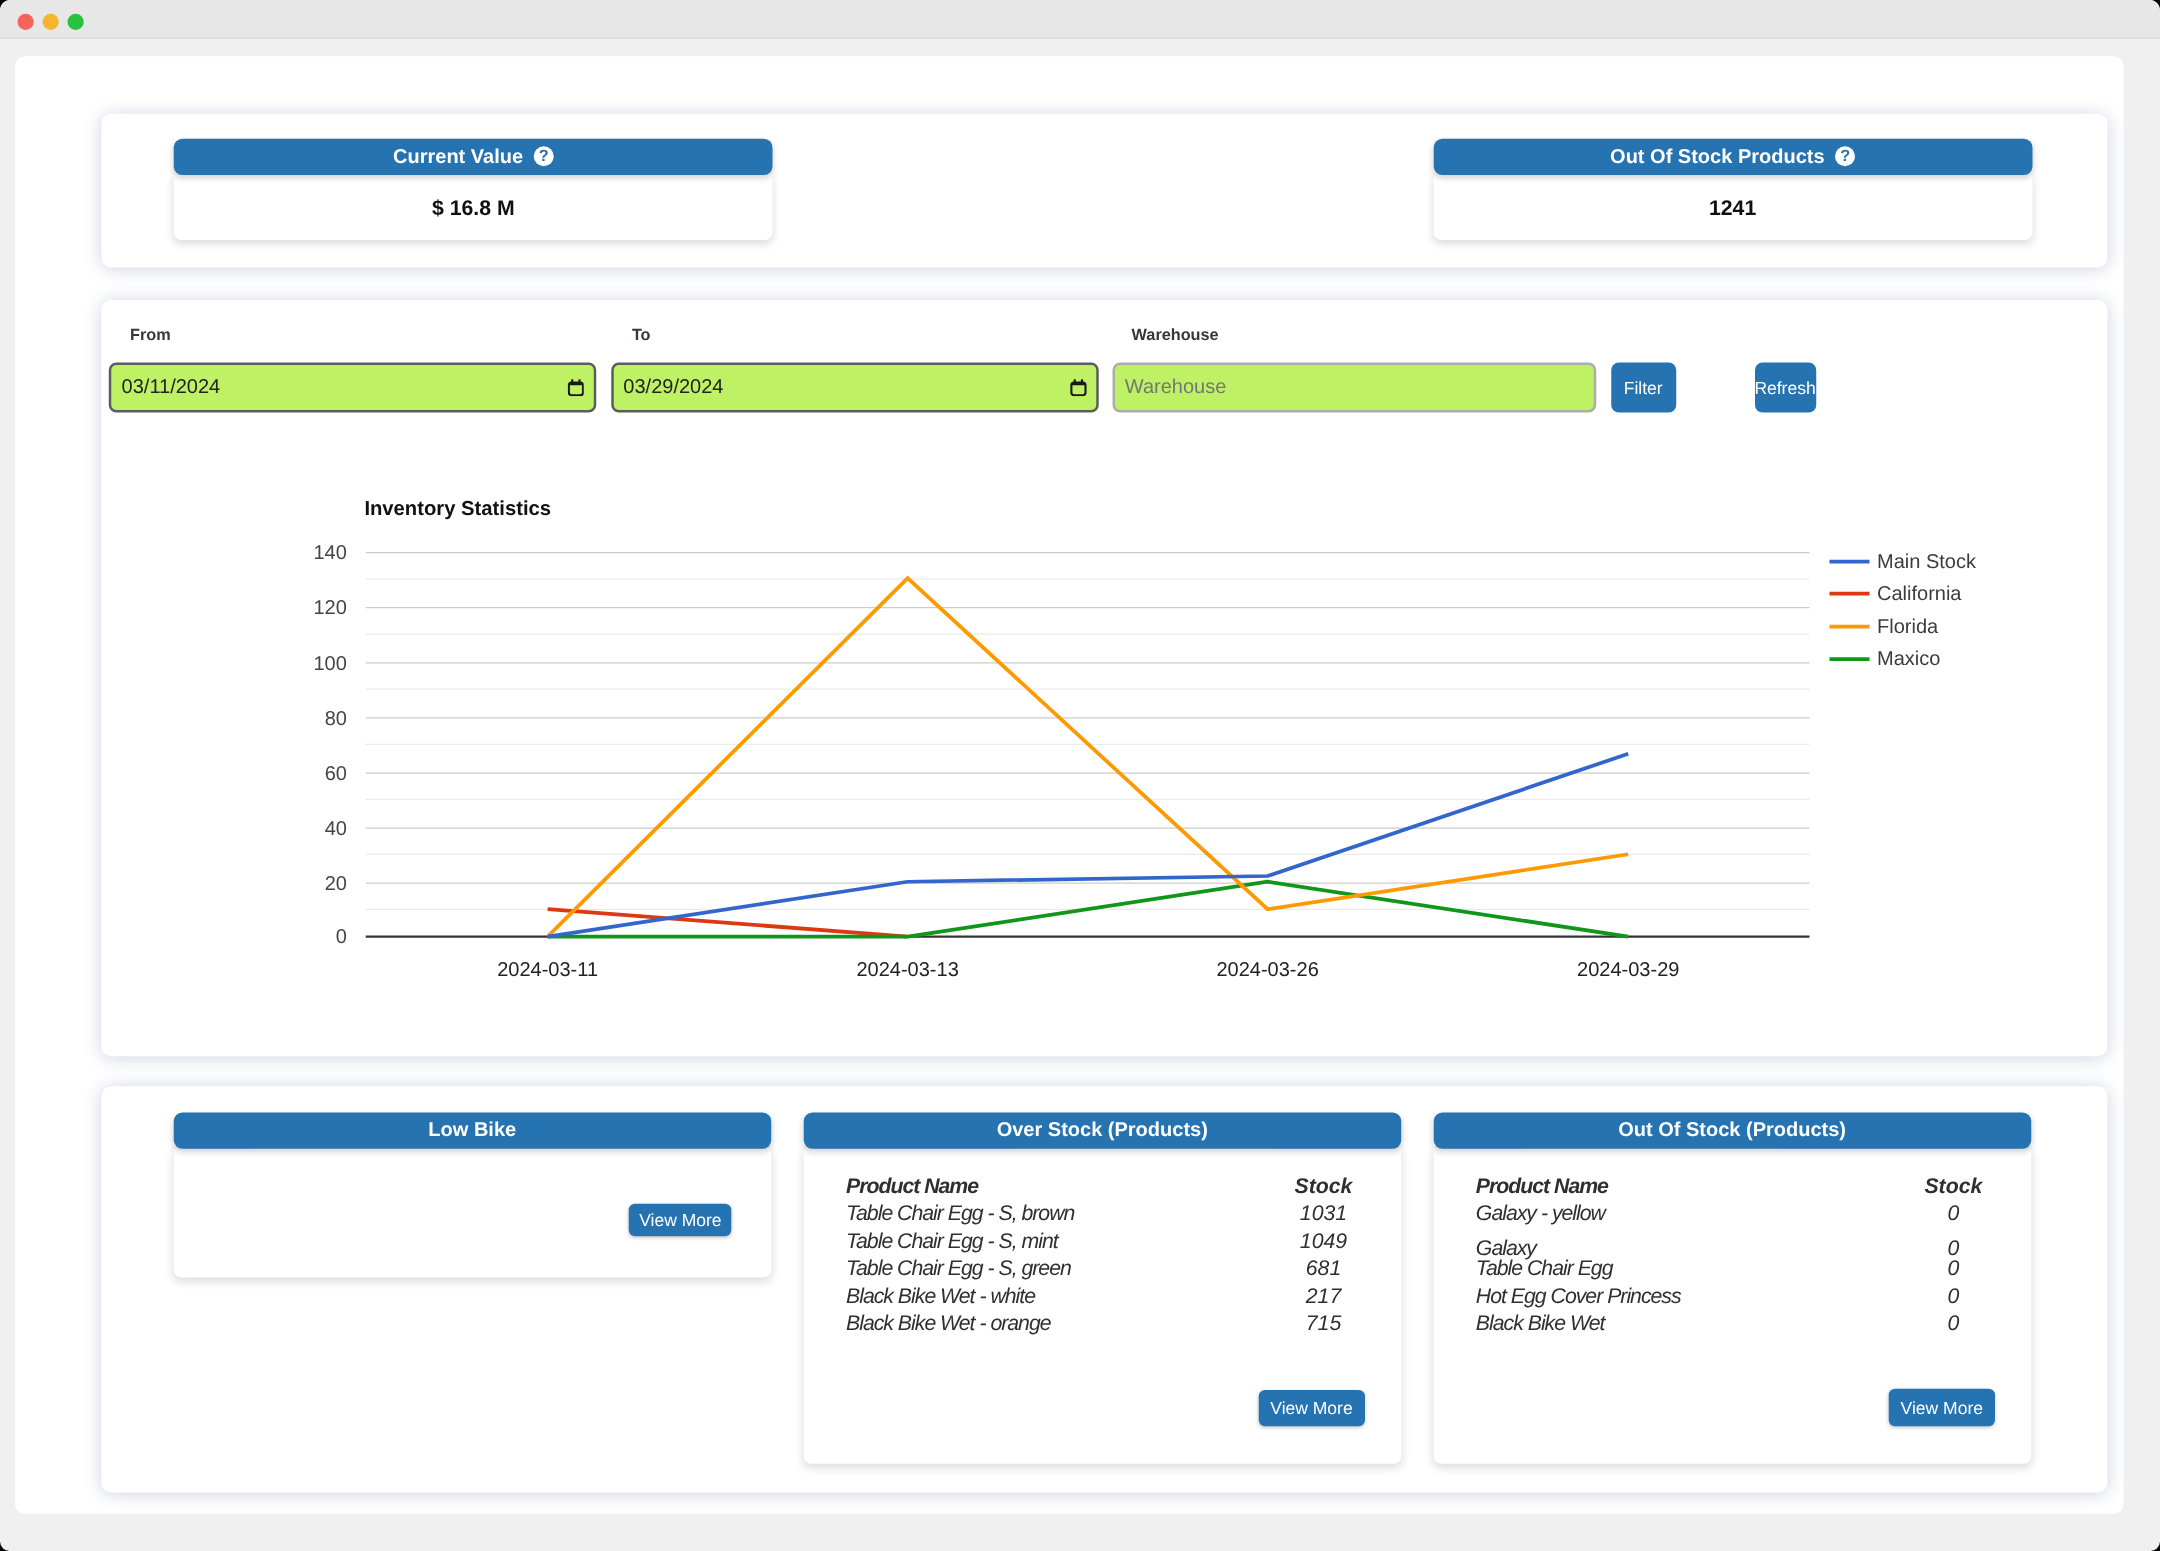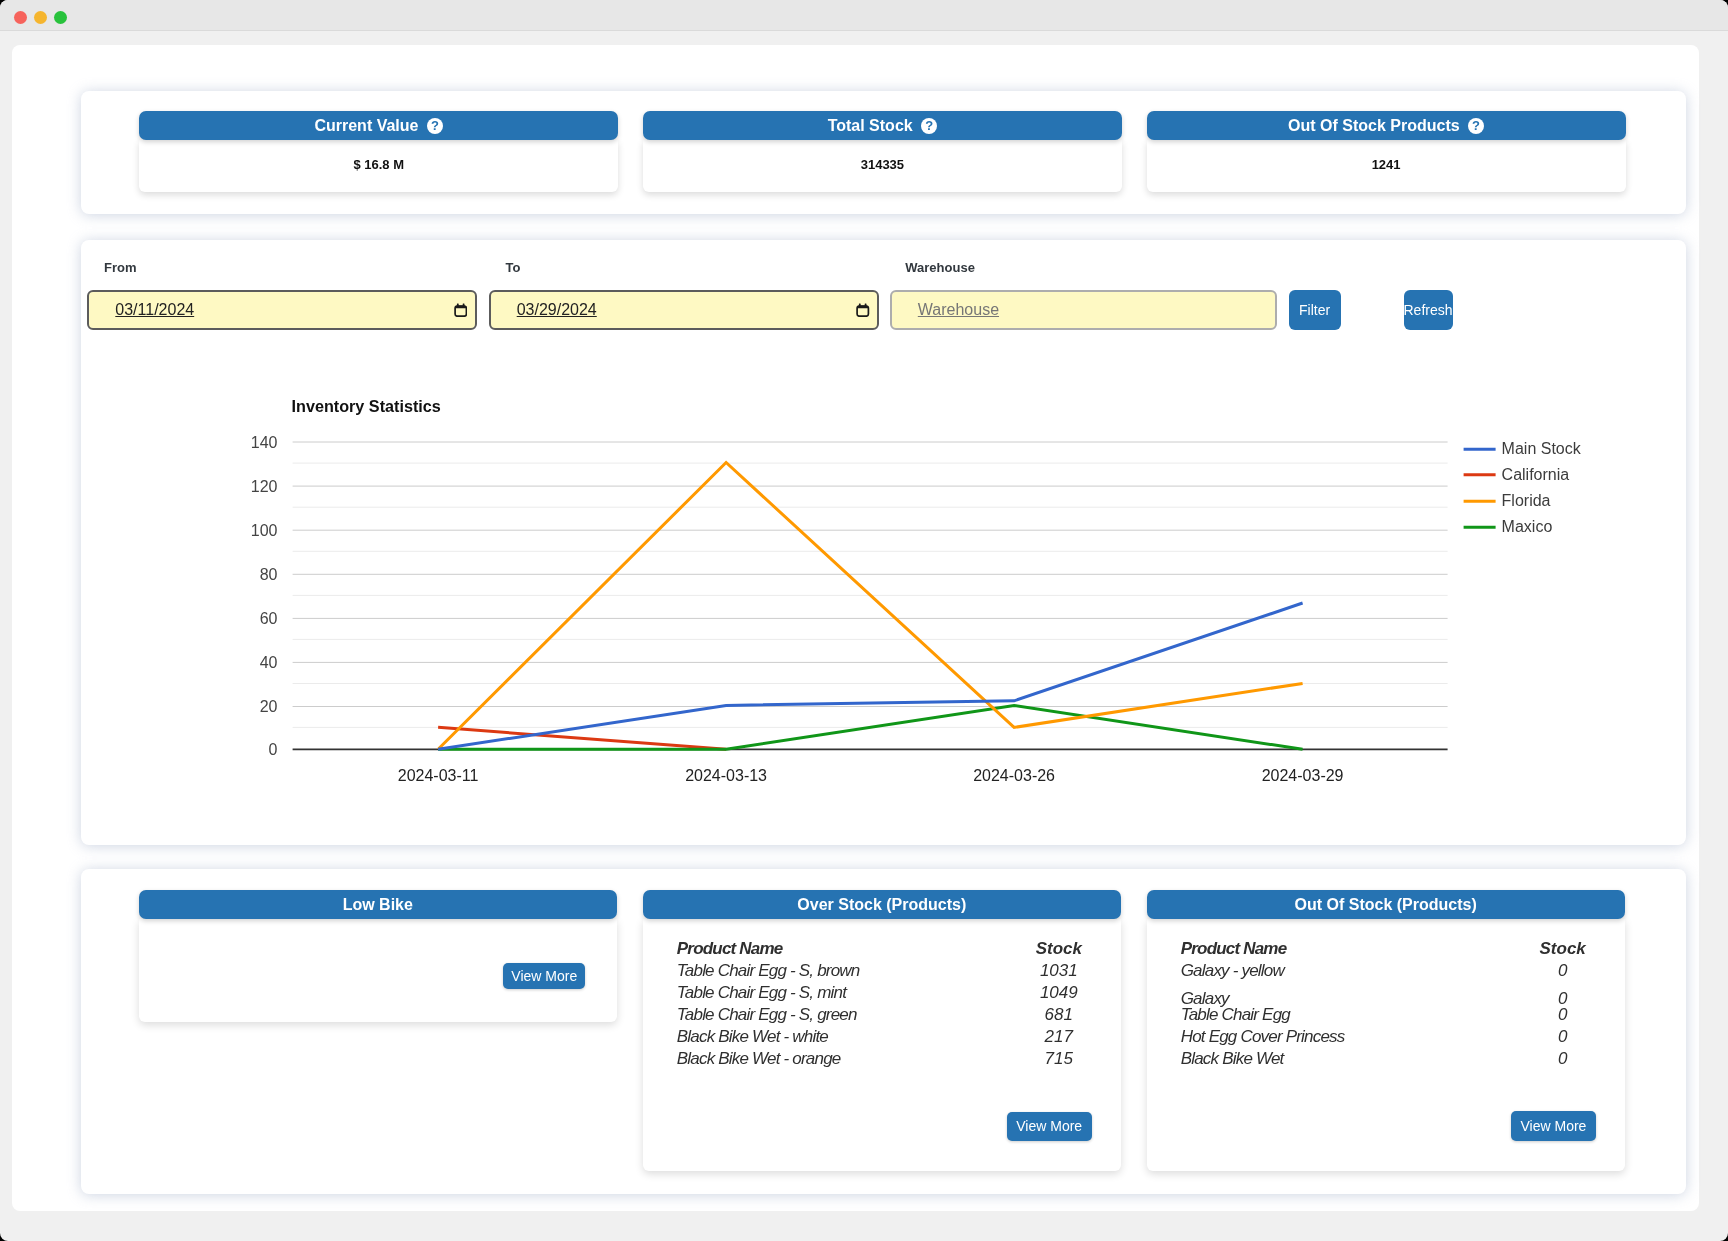--- a/index.html
+++ b/index.html
@@ -15,27 +15,27 @@
 .card { position:absolute; left:41px; width:1605px; background:#fff; border-radius:8px; box-shadow:0 1px 14px rgba(145,160,190,0.45);margin-left:28px; }
 .card1 { top:45.5px; height:123px; }
 .card2 { top:194.5px; height:605px; }
 .card3 { top:823.5px; height:325px; }
 
 
 .statbox { position:absolute; top:20px; width:479px; height:126px; }
 .sb0 { left:58.7px; } .sb1 { left:562.4px; } .sb2 { left:1066.1px; }
 .sbhead { position:absolute; left:0; top:0; width:479px; height:29.5px; background:#2673b2; border-radius:7px; color:#fff; font-size:16px; font-weight:bold; text-align:center; line-height:29.5px; box-shadow:0 2px 5px rgba(0,0,0,0.18); z-index:2; }
 .sbbody { position:absolute; left:0; top:29.5px; width:479px; height:52px; background:#fff; border-radius:0 0 6px 6px; box-shadow:0 3px 7px rgba(0,0,0,0.14); z-index:1; }
-.sbval { position:absolute; width:100%; top:17px; text-align:center; font-size:13px; font-weight:bold; color:#111; }
+.sbval { position:absolute; width:100%; top:17px; text-align:center; font-size:17px; font-weight:bold; color:#111; }
 .qi { display:inline-block; width:16px; height:16px; background:#fff; color:#2673b2; border-radius:50%; font-size:13px; font-weight:bold; line-height:16.5px; text-align:center; vertical-align:0.5px; margin-left:4px; }
 
 
 .flabel { position:absolute; font-size:13px; font-weight:bold; color:#32383e; top:20.1px;padding-left:17px; }
 .fl1 { left:6.5px; } .fl2 { left:408px; } .fl3 { left:807.8px; }
-.finput { position:absolute; top:50.6px; height:39.5px; border:2px solid #5c5c5c; border-radius:6px; background:#fef9c3; font-size:16px; color:#222; line-height:35px; padding-left:26px;text-decoration:underline; }
+.finput { position:absolute; top:50.6px; height:39.5px; border:2px solid #5c5c5c; border-radius:6px; background:#bef264; font-size:16px; color:#222; line-height:35px; padding-left:8px; }
 .fi1 { left:6.8px; width:389.7px; } .fi2 { left:408.2px; width:390.7px; }
 .fi3 { left:809.3px; width:387.2px; border:2px solid #adadad; color:#767676; }
 .calico { position:absolute; top:10.5px; right:7.5px; width:13.5px; height:14px; }
 .fbtn { position:absolute; top:50px; height:40.5px; background:#2673b2; border-radius:6px; color:#fff; font-size:14px; text-align:center; line-height:40px; }
 .fb1 { left:1208.1px; width:52px; } .fb2 { left:1323px; width:49px; }
 
 
 .panel { position:absolute; top:21.9px; width:478px; }
 .p0 { left:58.3px; } .p1 { left:562.3px; } .p2 { left:1066.2px; }
 .phead { position:absolute; left:0; top:0; width:478px; height:29px; background:#2673b2; border-radius:7px; color:#fff; font-size:16px; font-weight:bold; text-align:center; line-height:29px; box-shadow:0 2px 5px rgba(0,0,0,0.18); z-index:2; }
@@ -56,26 +56,20 @@
       <div class="dot r"></div>
       <div class="dot y"></div>
       <div class="dot g"></div>
     </div>
   <div class="page">
     <div class="card card1">
       <div class="statbox sb0">
         <div class="sbhead">Current Value <span class="qi">?</span></div>
         <div class="sbbody">
             <div class="sbval">$ 16.8 M</div>
-          </div>
-      </div>
-      <div class="statbox sb1">
-        <div class="sbhead">Total Stock <span class="qi">?</span></div>
-        <div class="sbbody">
-            <div class="sbval">314335</div>
           </div>
       </div>
       <div class="statbox sb2">
         <div class="sbhead">Out Of Stock Products <span class="qi">?</span></div>
         <div class="sbbody">
             <div class="sbval">1241</div>
           </div>
       </div>
     </div>
     <div class="card card2">

